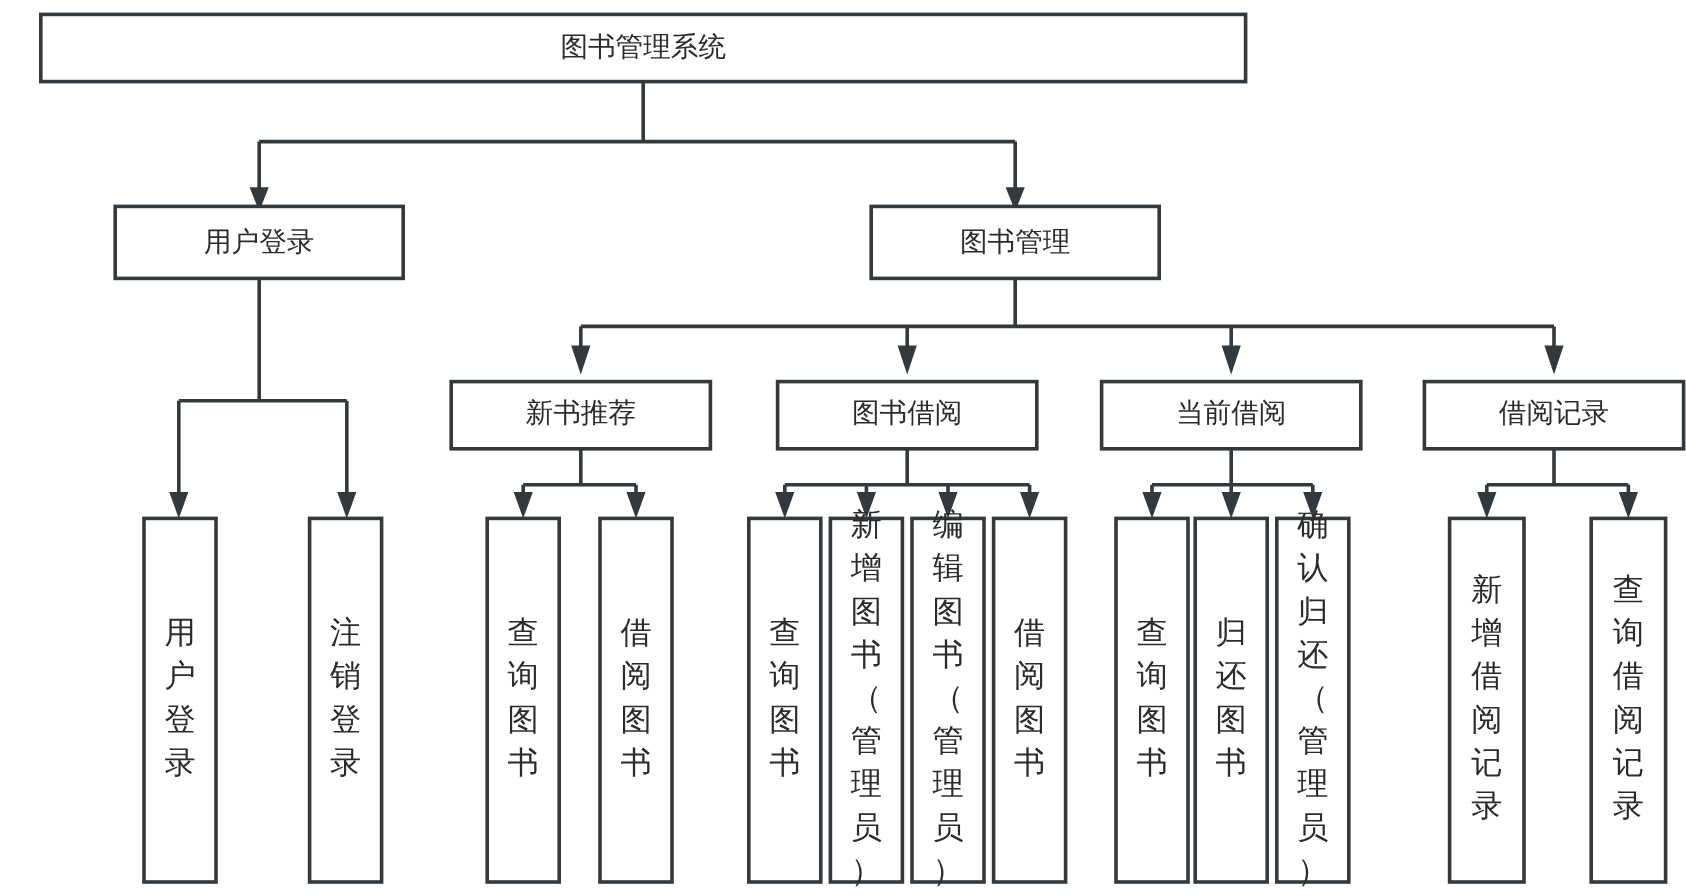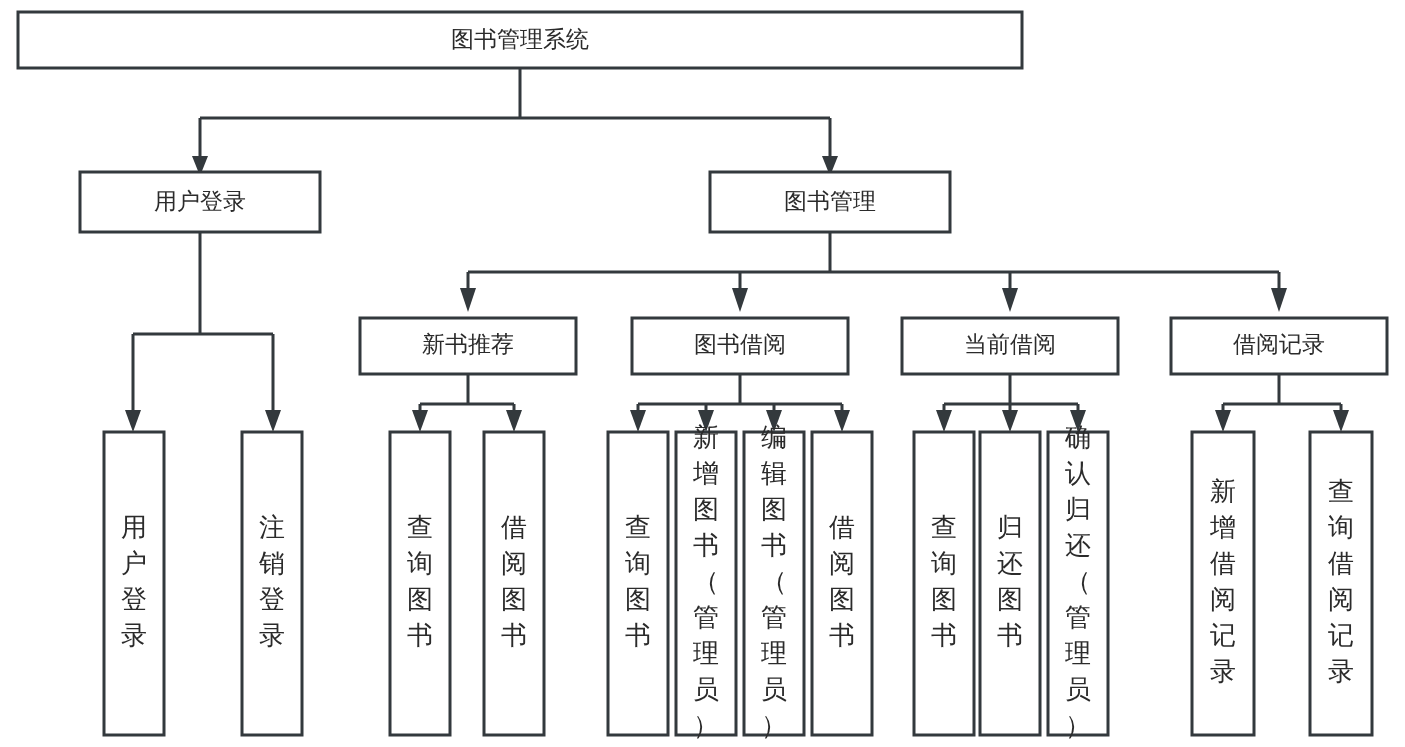--- a/index.html
+++ b/index.html
@@ -2,21 +2,21 @@
 <html><head>
 <meta charset="utf-8">
 <style>
   html,body{margin:0;padding:0;background:#ffffff;}
   body{
     width:1405px;height:747px;
     font-family:"Liberation Sans","DejaVu Sans",sans-serif;
     overflow:hidden;
     position:relative;
   }
-  #diagram-root{position:absolute;left:0;top:0;width:1197px;height:747px;}
+  #diagram-root{position:absolute;left:16px;top:0;width:1197px;height:747px;}
   svg{display:block;}
   .node-box{fill:#ffffff;stroke:#33393d;stroke-width:3;}
   .conn{stroke:#33393d;stroke-width:3;fill:none;}
   .arrow-head{fill:#33393d;stroke:none;}
   .node-label{
     font-family:"Liberation Sans","DejaVu Sans",sans-serif;
     fill:#2b2b2b;
     text-anchor:middle;
     dominant-baseline:middle;
   }

